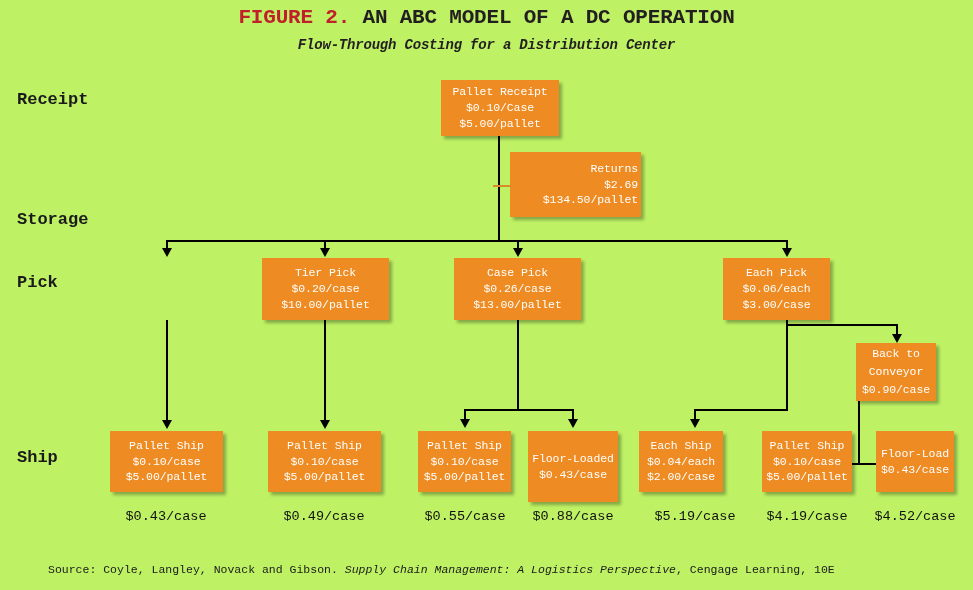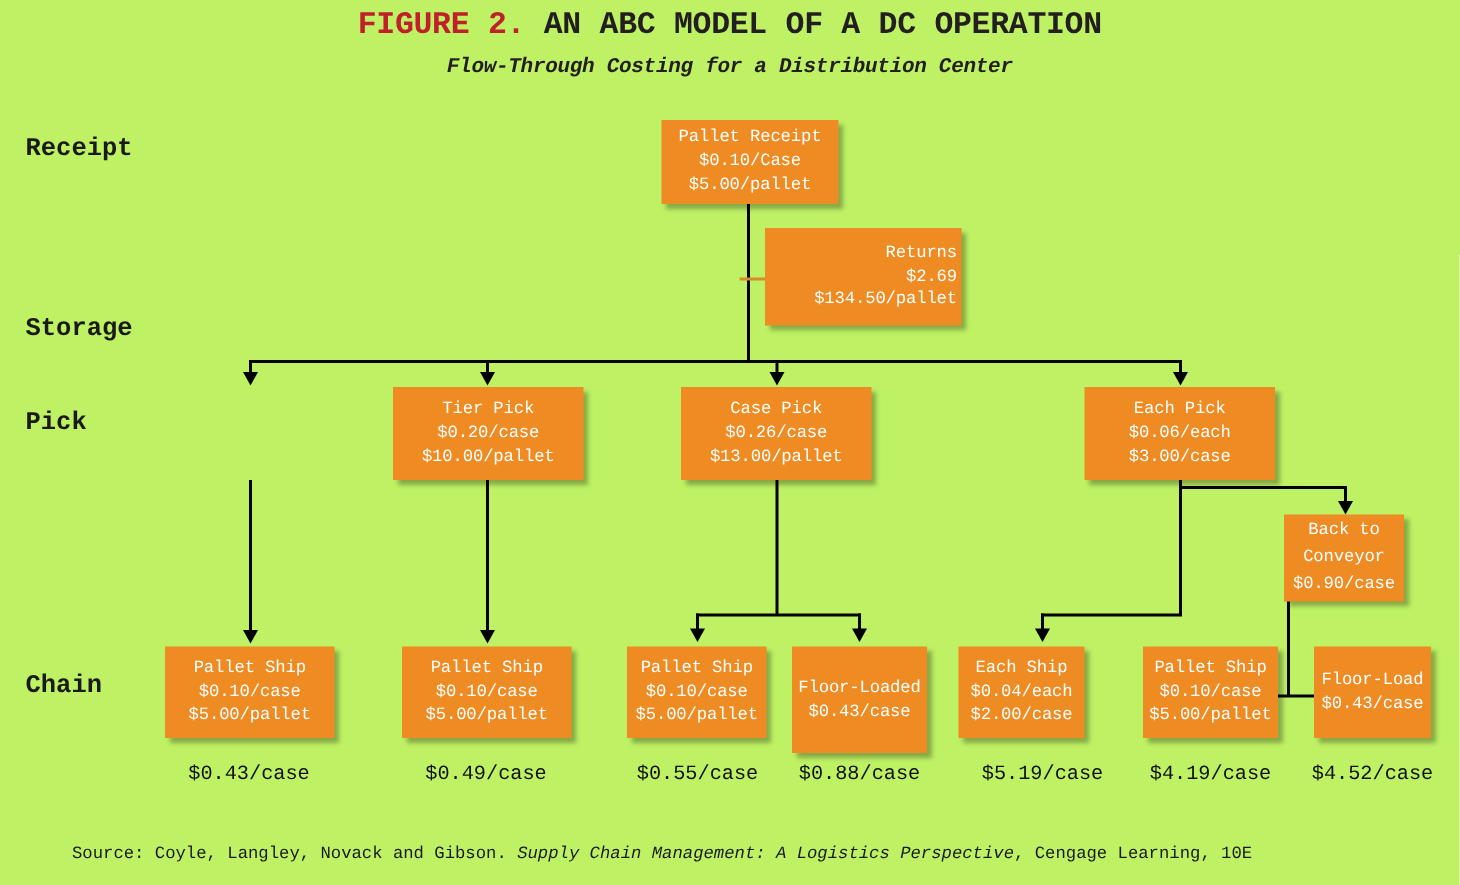--- a/index.html
+++ b/index.html
@@ -131,21 +131,21 @@
 <div id="page">
 
   <div id="title-line">
     <span id="title-figure">FIGURE 2.</span><span id="title-main"> AN ABC MODEL OF A DC OPERATION</span>
   </div>
   <div id="subtitle">Flow-Through Costing for a Distribution Center</div>
 
   <div class="row-label" style="top:90px;">Receipt</div>
   <div class="row-label" style="top:170px;margin-top:40px;">Storage</div>
   <div class="row-label" style="top:273px;">Pick</div>
-  <div class="row-label" style="top:448px;">Chain</div>
+  <div class="row-label" style="top:448px;">Ship</div>
 
   <div class="vline" style="left:498px; top:134px; height:106px;"></div>
 
   <div class="oline" style="left:493px; top:185px; width:18px;"></div>
 
   <div class="hline" style="left:166px; top:240px; width:621px;"></div>
 
   <div class="vline" style="left:166px; top:240px; height:10px;"></div>
   <div class="arrow-down" style="left:162px; top:248px;"></div>
   <div class="vline" style="left:324px; top:240px; height:10px;"></div>
@@ -196,21 +196,21 @@
   <div class="pbox" style="left:262px; top:258px; width:127px; height:62px;">
     <span>Tier Pick</span>
     <span>$0.20/case</span>
     <span>$10.00/pallet</span>
   </div>
   <div class="pbox" style="left:454px; top:258px; width:127px; height:62px;">
     <span>Case Pick</span>
     <span>$0.26/case</span>
     <span>$13.00/pallet</span>
   </div>
-  <div class="pbox" style="left:723px; top:258px; width:127px; height:62px;">
+  <div class="pbox" style="left:723px; top:258px; width:107px; height:62px;">
     <span>Each Pick</span>
     <span>$0.06/each</span>
     <span>$3.00/case</span>
   </div>
 
   <div class="pbox" style="left:856px; top:343px; width:80px; height:58px; line-height:1.55;">
     <span>Back to</span>
     <span>Conveyor</span>
     <span>$0.90/case</span>
   </div>

